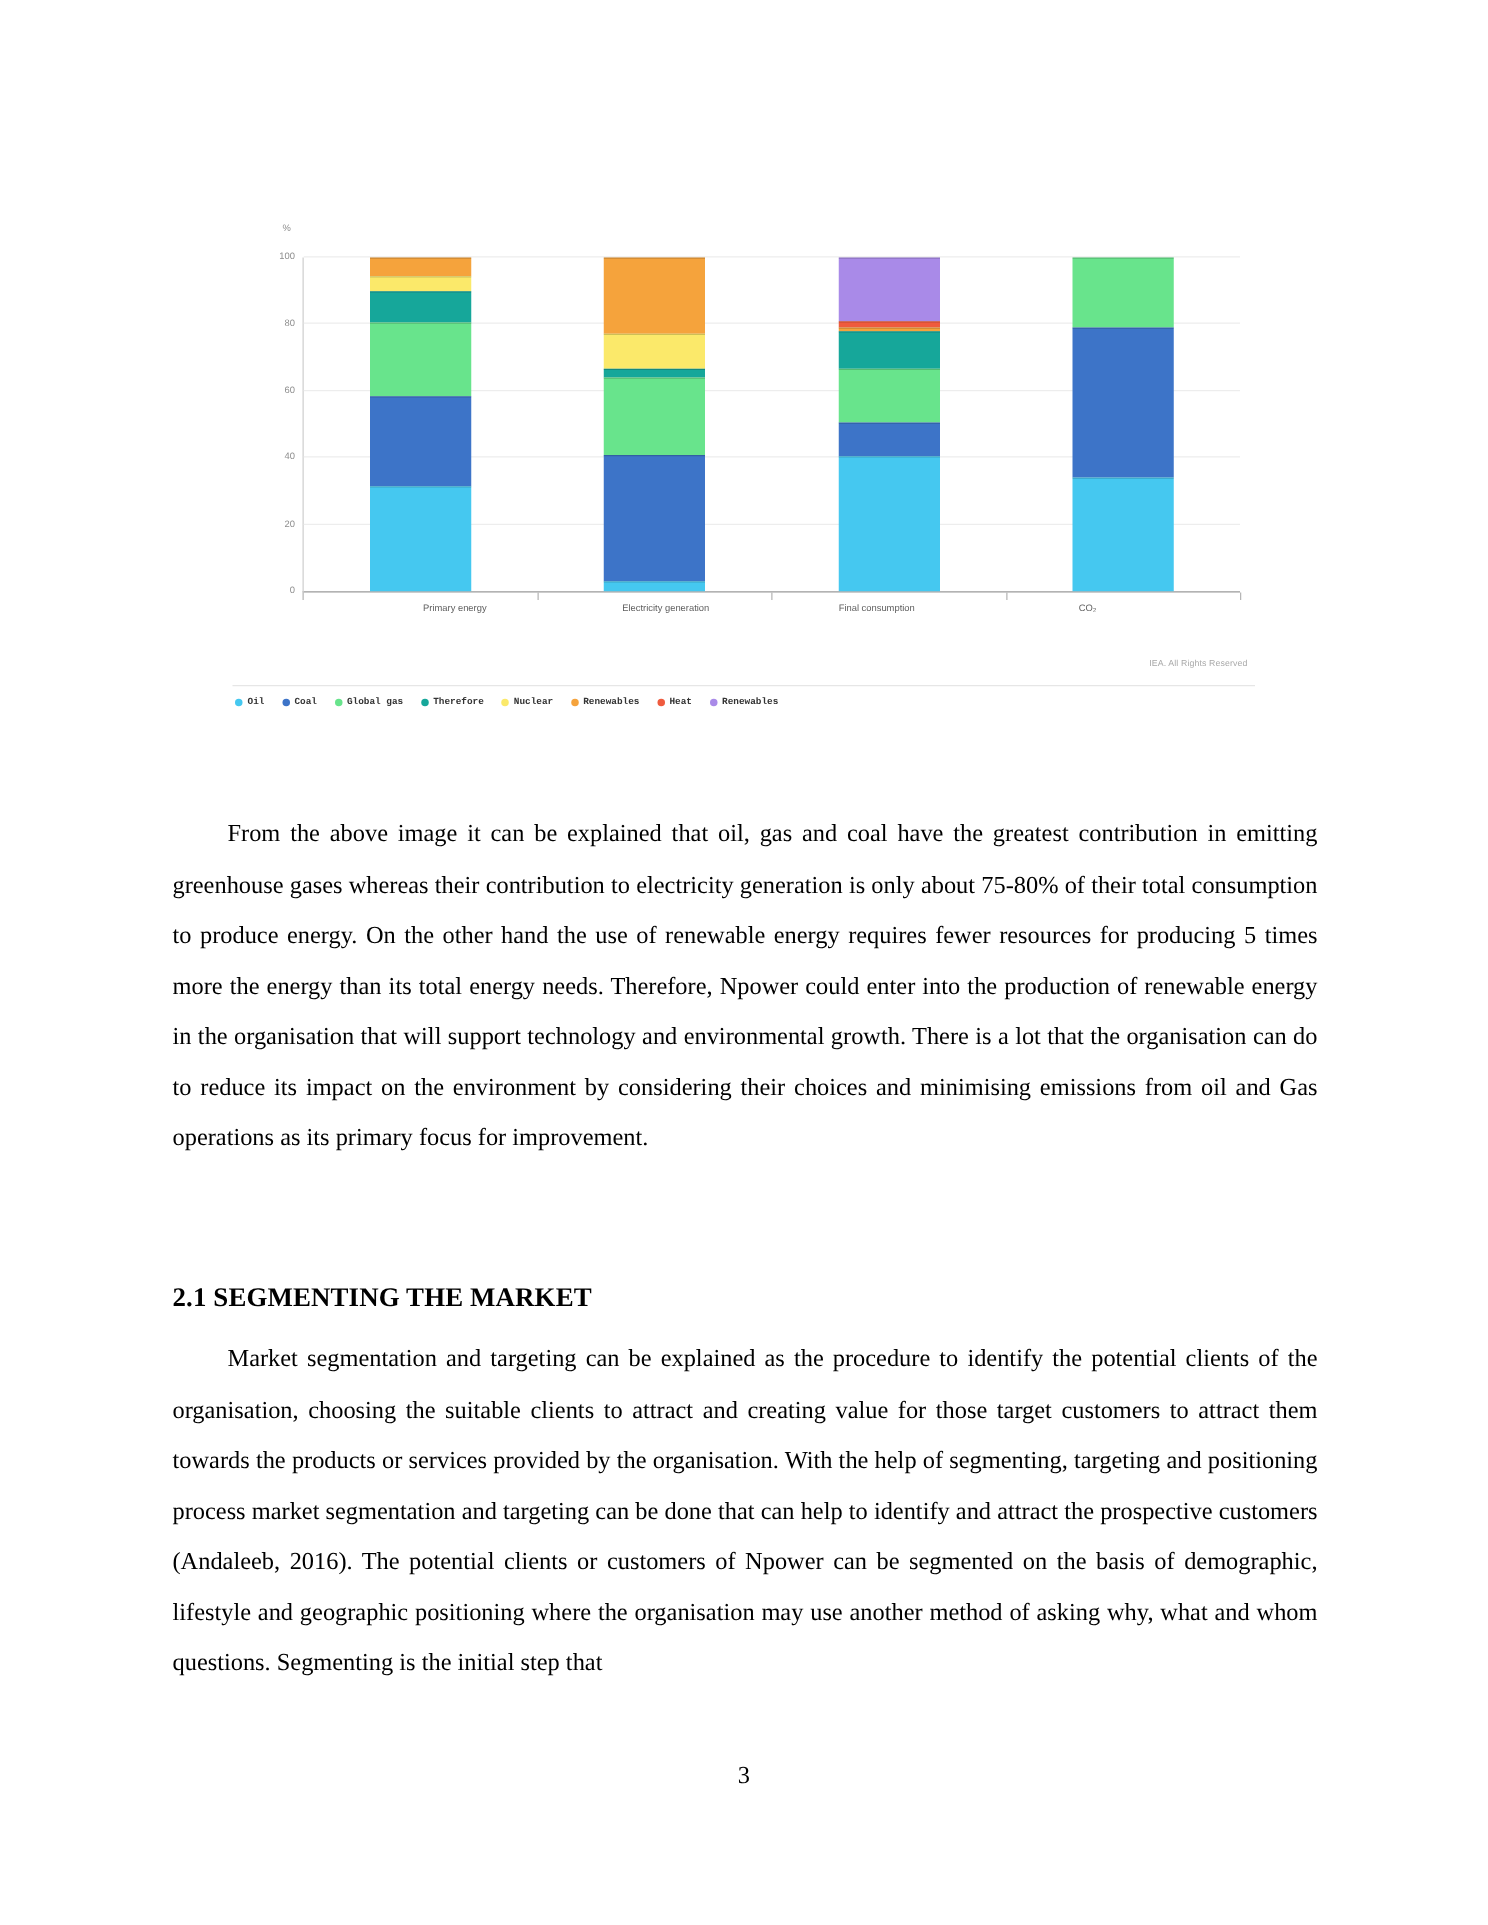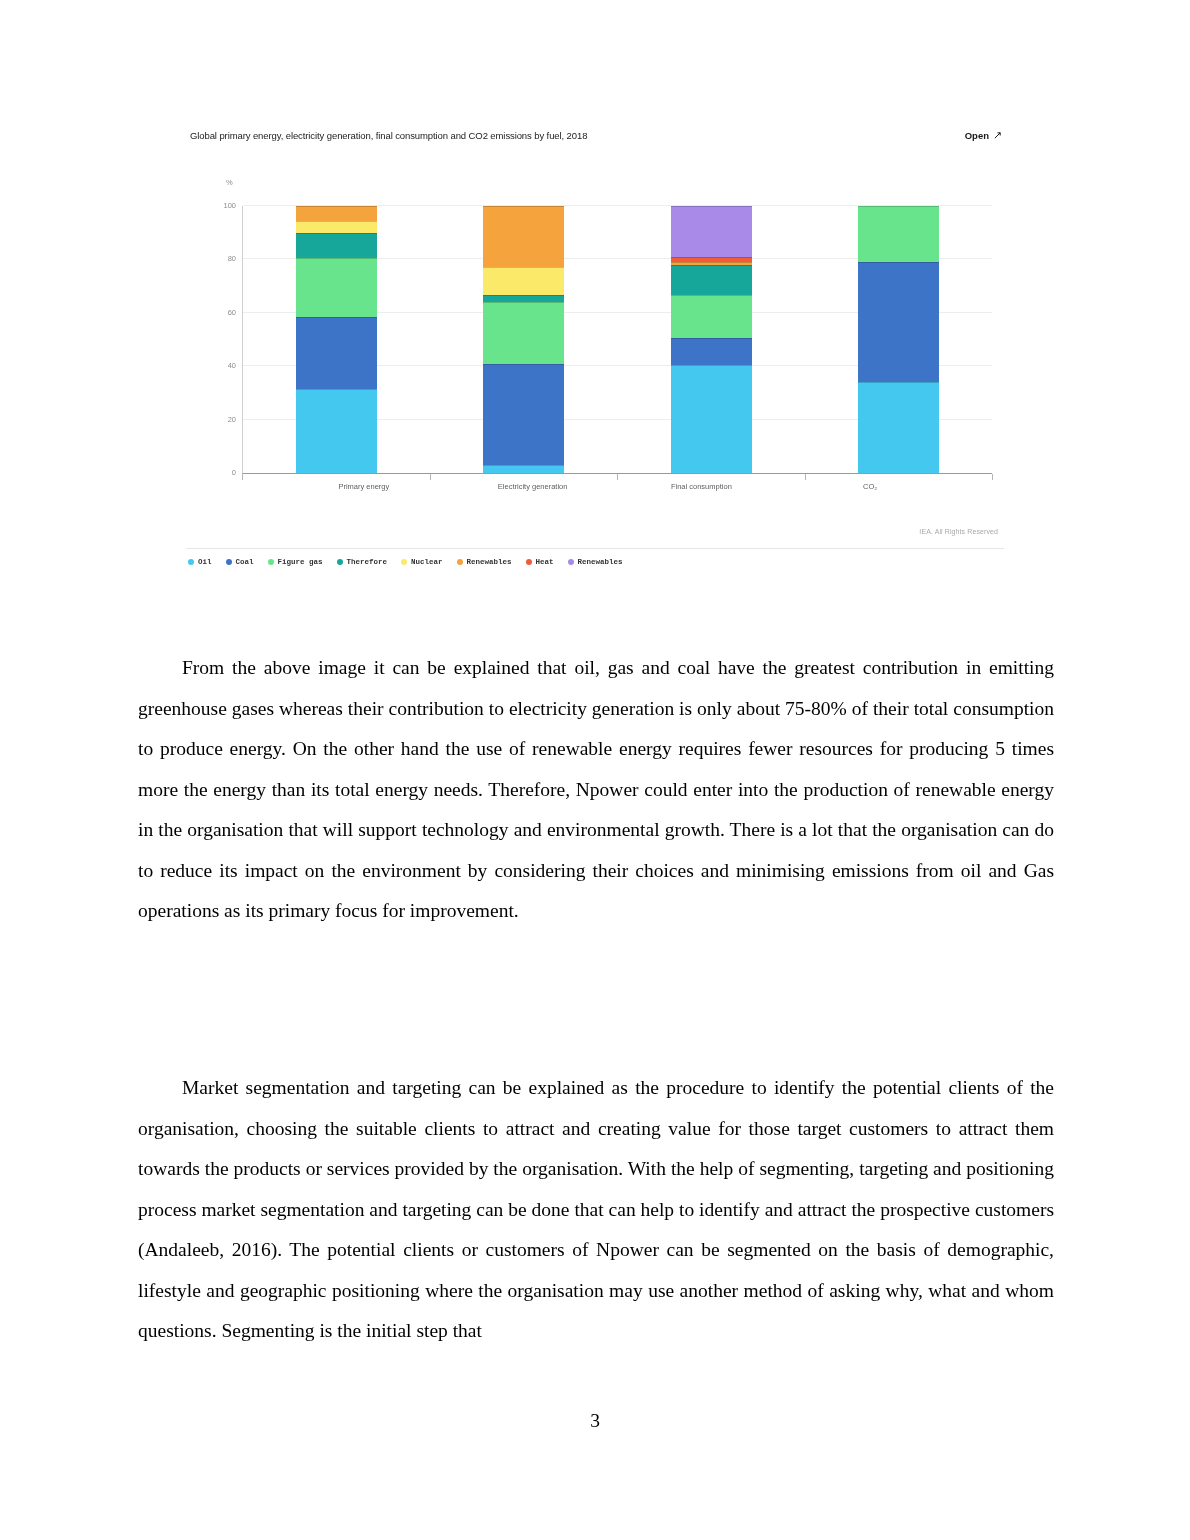--- a/index.html
+++ b/index.html
@@ -232,32 +232,20 @@
     font-size: 19.5px;
   }
 </style>
 </head>
 <body>
 
 <div class="page">
 
   <div class="figure-block">
 
-    <div class="chart-header">
-      <div class="chart-title">Global primary energy, electricity generation, final consumption and CO2 emissions by fuel, 2018</div>
-      <div class="chart-open">
-        <span>Open</span>
-        <span class="open-arrow">
-          <svg viewBox="0 0 10 10" width="9" height="9" aria-hidden="true">
-            <path d="M2 8 L8 2" stroke="#1a1a1a" stroke-width="1.1" fill="none"></path>
-            <path d="M5 2 L8 2 L8 5" stroke="#1a1a1a" stroke-width="1.1" fill="none"></path>
-          </svg>
-        </span>
-      </div>
-    </div>
 
     <div class="yaxis-unit">%</div>
 
     <div class="plot-wrap">
       <div class="plot-area" id="plot-area">
         <div id="gridlines">
             <div class="gridline" style="bottom: 0%; background: transparent;">
               <span class="ytick">0</span>
             </div>
             <div class="gridline" style="bottom: 20%;">
@@ -339,21 +327,21 @@
         <div class="legend-item">
           <span class="legend-dot" style="background: rgb(69, 200, 240);"></span>
           <span class="legend-label">Oil</span>
         </div>
         <div class="legend-item">
           <span class="legend-dot" style="background: rgb(61, 116, 200);"></span>
           <span class="legend-label">Coal</span>
         </div>
         <div class="legend-item">
           <span class="legend-dot" style="background: rgb(104, 228, 140);"></span>
-          <span class="legend-label">Figure gas</span>
+          <span class="legend-label">Global gas</span>
         </div>
         <div class="legend-item">
           <span class="legend-dot" style="background: rgb(22, 167, 154);"></span>
           <span class="legend-label">Therefore</span>
         </div>
         <div class="legend-item">
           <span class="legend-dot" style="background: rgb(251, 233, 106);"></span>
           <span class="legend-label">Nuclear</span>
         </div>
         <div class="legend-item">
@@ -367,18 +355,19 @@
         <div class="legend-item">
           <span class="legend-dot" style="background: rgb(169, 138, 232);"></span>
           <span class="legend-label">Renewables</span>
         </div>
       </div>
   </div>
 
 
   <div class="para p1">From the above image it can be explained that oil, gas and coal have the greatest contribution in emitting greenhouse gases whereas their contribution to electricity generation is only about 75-80% of their total consumption to produce energy. On the other hand the use of renewable energy requires fewer resources for producing 5 times more the energy than its total energy needs. Therefore, Npower could enter into the production of renewable energy in the organisation that will support technology and environmental growth. There is a lot that the organisation can do to reduce its impact on the environment by considering their choices and minimising emissions from oil and Gas operations as its primary focus for improvement.</div>
 
+  <div class="heading">2.1 SEGMENTING THE MARKET</div>
 
   <div class="para p2">Market segmentation and targeting can be explained as the procedure to identify the potential clients of the organisation, choosing the suitable clients to attract and creating value for those target customers to attract them towards the products or services provided by the organisation. With the help of segmenting, targeting and positioning process market segmentation and targeting can be done that can help to identify and attract the prospective customers (Andaleeb, 2016). The potential clients or customers of Npower can be segmented on the basis of demographic, lifestyle and geographic positioning where the organisation may use another method of asking why, what and whom questions. Segmenting is the initial step that</div>
 
   <div class="pagenum">3</div>
 
 </div>
 
 </body></html>

